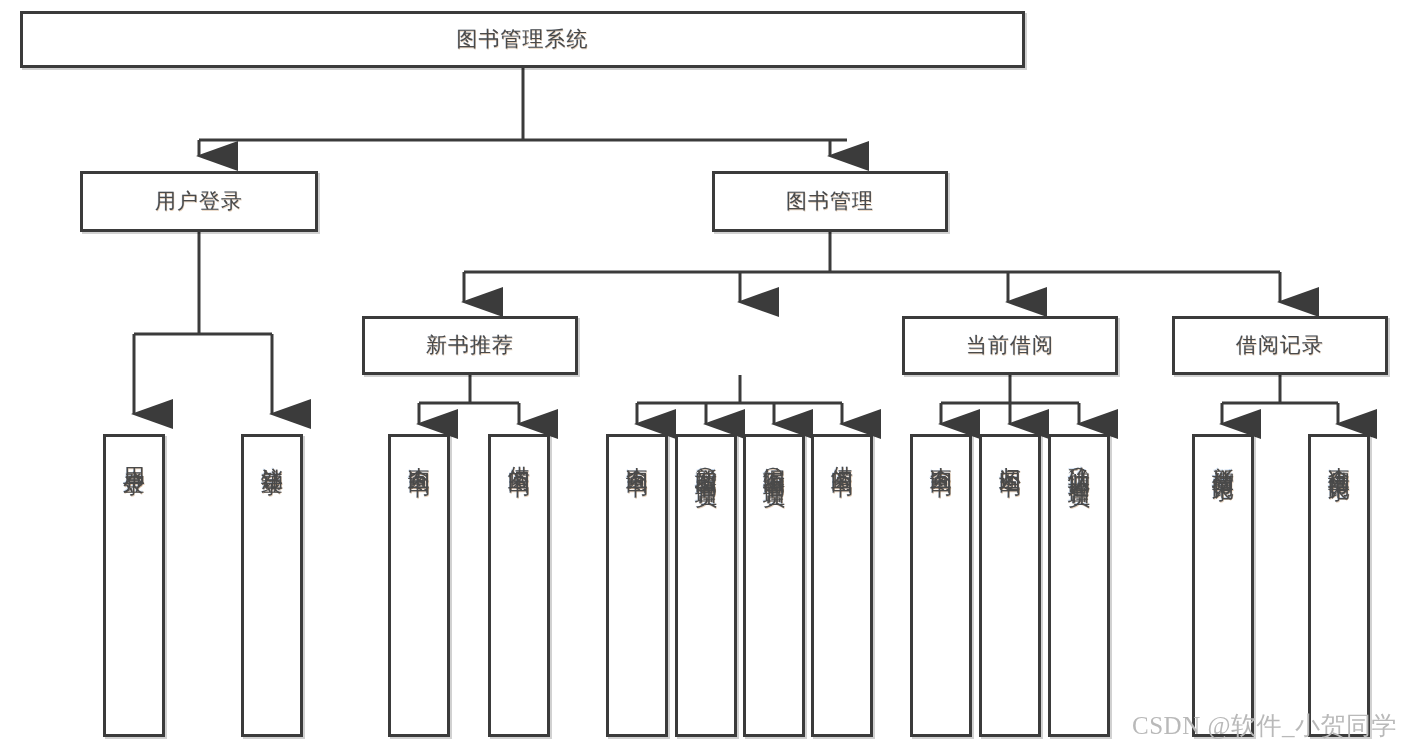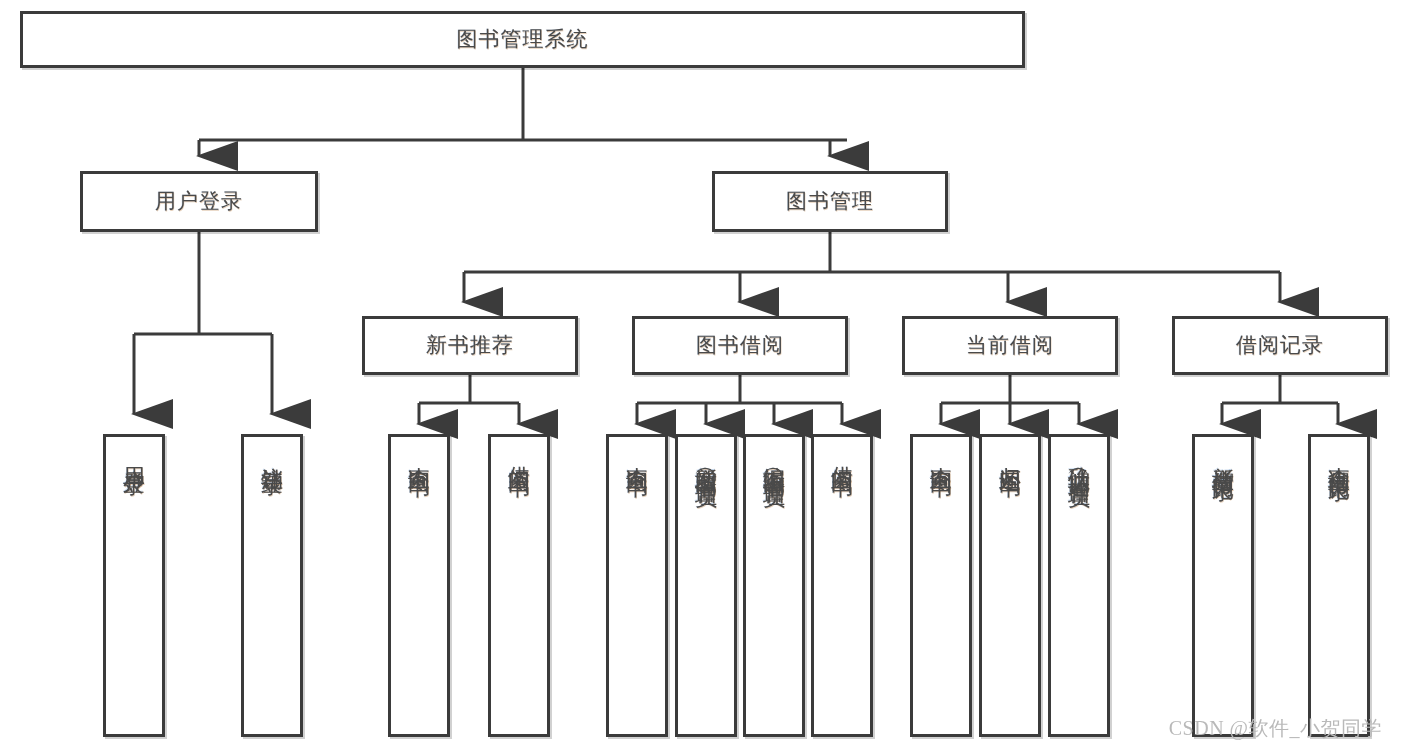--- a/index.html
+++ b/index.html
@@ -52,23 +52,23 @@
   .node.leaf .label {
     writing-mode: vertical-rl;
     text-orientation: upright;
     font-size: 22px;
     letter-spacing: 3px;
     line-height: 1;
     white-space: nowrap;
   }
   .watermark {
     position: absolute;
-    right: 23px;
+    right: 8px;
     bottom: 5px;
-    font-size: 20px;
+    font-size: 25px;
     color: #b9b9b9;
     letter-spacing: 0.5px;
     z-index: 3;
     white-space: nowrap;
   }
 </style>
 </head>
 <body>
 
 <div id="canvas">
@@ -131,23 +131,20 @@
   <div class="node" style="left:80px; top:171px; width:238px; height:61px;">
     <span class="label">用户登录</span>
   </div>
   <div class="node" style="left:712px; top:171px; width:236px; height:61px;">
     <span class="label">图书管理</span>
   </div>
 
   <div class="node" style="left:362px; top:316px; width:216px; height:59px;">
     <span class="label">新书推荐</span>
   </div>
-  <div class="node" style="left:632px; top:316px; width:216px; height:59px;">
-    <span class="label">图书借阅</span>
-  </div>
   <div class="node" style="left:902px; top:316px; width:216px; height:59px;justify-content:center;">
     <span class="label">当前借阅</span>
   </div>
   <div class="node" style="left:1172px; top:316px; width:216px; height:59px;text-align:center;">
     <span class="label">借阅记录</span>
   </div>
 
   <div class="node leaf" style="left:103px; top:434px; width:62px; height:303px;">
     <span class="label">用户登录</span>
   </div>

